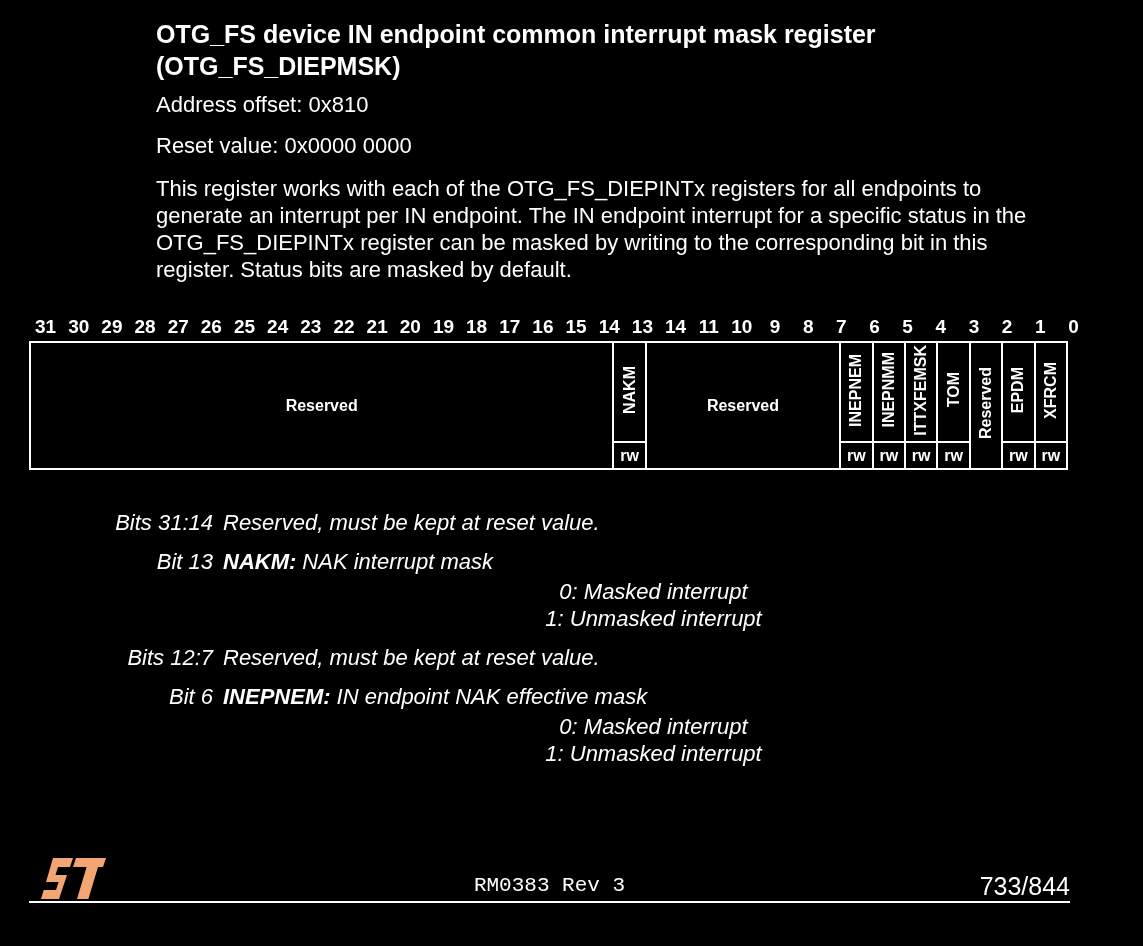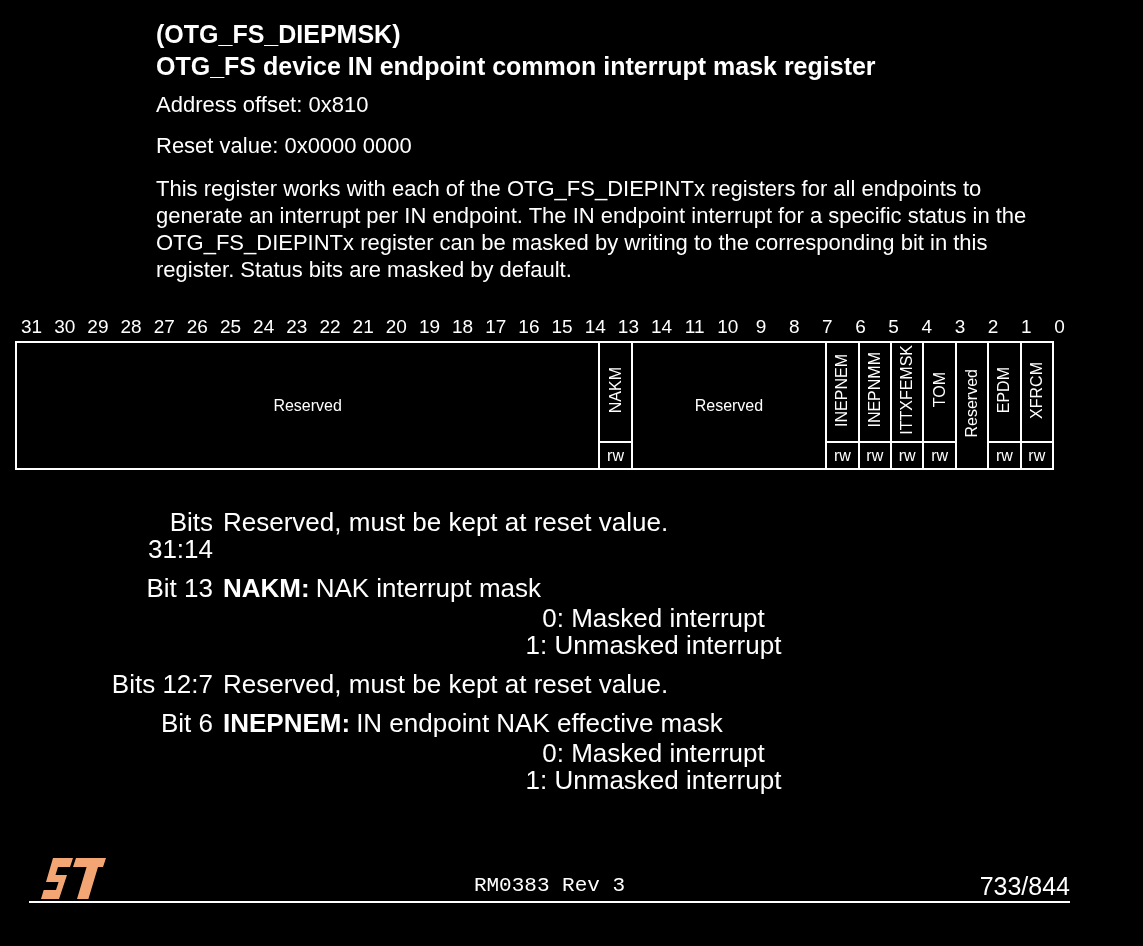--- a/index.html
+++ b/index.html
@@ -25,21 +25,21 @@
   .reset-value {
     position: absolute; left: 156px; top: 133px;
     font-size: 22px; line-height: 26px;
   }
   .description {
     position: absolute; left: 156px; top: 175px; width: 902px;
     font-size: 22px; line-height: 27px;
   }
 
   
-  .regdiagram { position: absolute; left: 15px; top: 316px; width: 1061px; }
+  .regdiagram { position: absolute; left: 29px; top: 316px; width: 1061px; font-weight: bold; }
   .bitnums {
     display: flex; width: 100%; height: 22px; line-height: 22px;
     font-size: 19px; margin-bottom: 3px;
   }
   .bitnums span { flex: 1 1 0; text-align: center; }
   table.regtable {
     width: 1039px; table-layout: fixed; border-collapse: collapse;
   }
   table.regtable td {
     border: 2px solid #ffffff; padding: 0;
@@ -55,21 +55,21 @@
     white-space: nowrap;
     font-size: 16px;
   }
   td.resh { font-size: 16px; }
   td.acell { font-size: 16px; }
 
   
   .bitdescs { position: absolute; left: 100px; top: 509px; width: 960px; }
   .bitdesc-row {
     display: flex; margin-bottom: 12px;
-    font-size: 26px; line-height: 27px;
+    font-size: 22px; line-height: 27px; font-style: italic;
   }
   .bitlabel { width: 113px; flex: 0 0 113px; text-align: right; margin-right: 10px; }
   .bittext { flex: 1 1 auto; }
   .term { font-weight: bold; margin-right: 6px; }
   .term:empty { margin-right: 0; }
   .values { margin-top: 3px; margin-left: 24px; text-align: center; }
   .values .val { line-height: 27px; }
 
   
   .stlogo { position: absolute; left: 40px; top: 856px; width: 66px; height: 45px; }
@@ -86,22 +86,22 @@
     position: absolute; left: 29px; top: 901px; width: 1041px; height: 2px;
     background: #fff;
   }
 </style>
 </head>
 <body>
 
 <div class="page">
 
   <div class="title">
+    <div>OTG_FS device IN endpoint common interrupt mask register</div>
     <div>(OTG_FS_DIEPMSK)</div>
-    <div>OTG_FS device IN endpoint common interrupt mask register</div>
   </div>
 
   <div class="addr-offset">Address offset: 0x810</div>
   <div class="reset-value">Reset value: 0x0000 0000</div>
 
   <div class="description">This register works with each of the OTG_FS_DIEPINTx registers for all endpoints to generate an interrupt per IN endpoint. The IN endpoint interrupt for a specific status in the OTG_FS_DIEPINTx register can be masked by writing to the corresponding bit in this register. Status bits are masked by default.</div>
 
   <div class="regdiagram">
     <div class="bitnums">
         <span>31</span>

